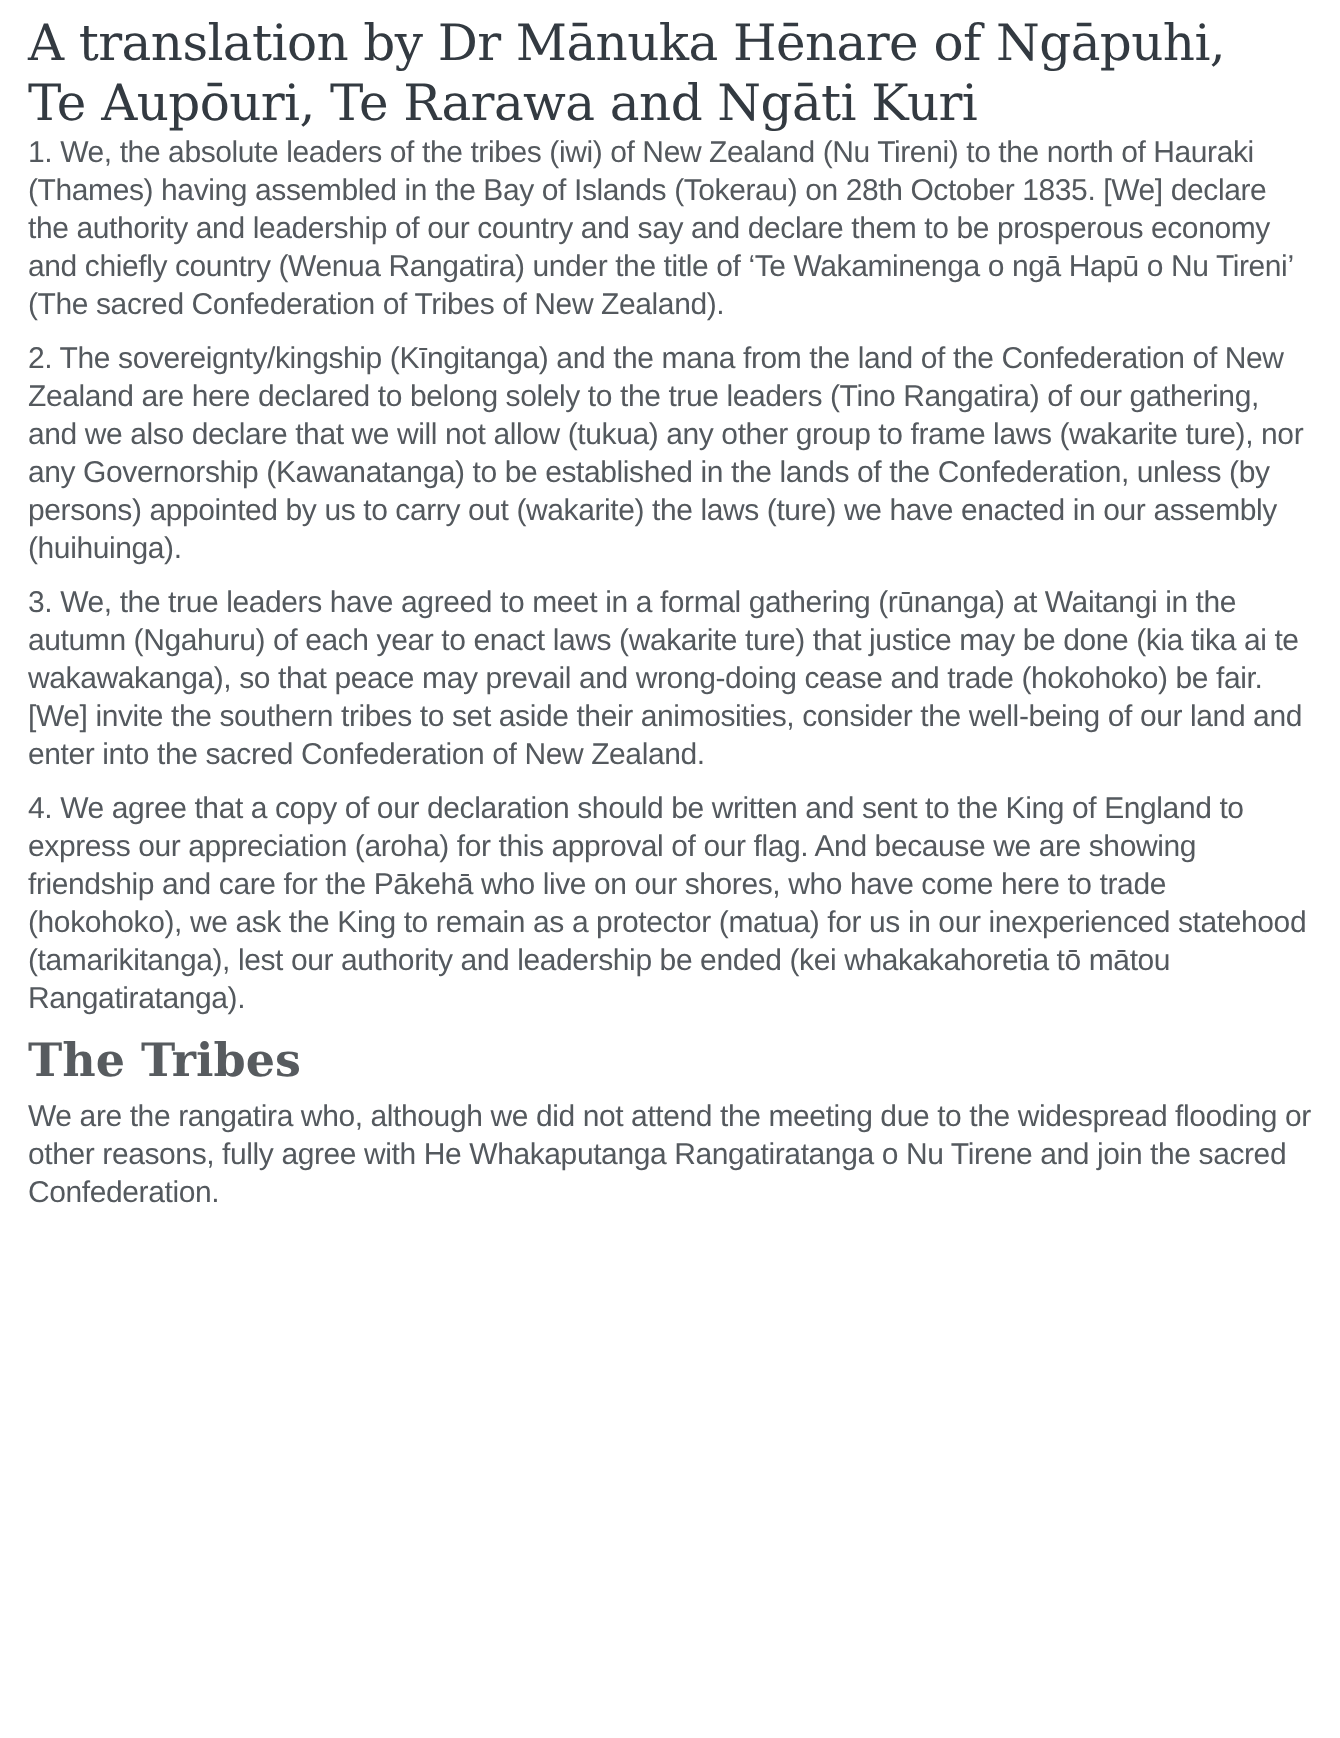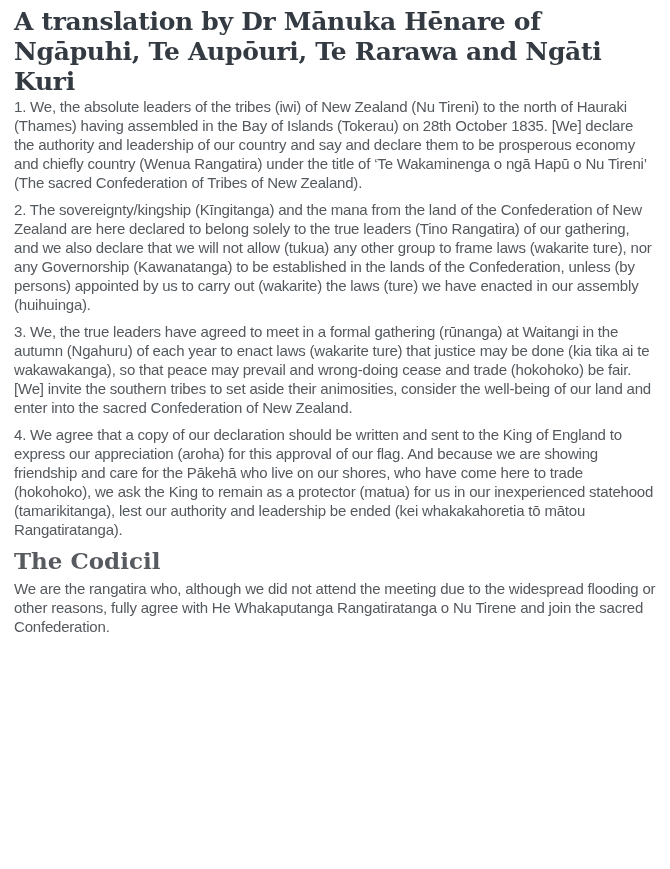--- a/index.html
+++ b/index.html
@@ -12,21 +12,21 @@
     height: 869px;
     overflow: hidden;
     font-family: "Liberation Sans", sans-serif;
   }
   .article {
     padding: 7px 14px 0 14px;
     width: 642px;
   }
   .article h1 {
     font-family: "DejaVu Serif", serif;
-    font-weight: 700;
+    font-weight: 400;
     font-size: 25px;
     line-height: 30px;
     letter-spacing: -0.3px;
     color: var(--heading-color, #333a41);
     margin: 0 0 0 0;
     max-width: 630px;
   }
   .article .subtitle {
     font-family: "Liberation Sans", sans-serif;
     font-weight: 700;
@@ -59,16 +59,16 @@
 
 
   <p>1. We, the absolute leaders of the tribes (iwi) of New Zealand (Nu Tireni) to the north of Hauraki (Thames) having assembled in the Bay of Islands (Tokerau) on 28th October 1835. [We] declare the authority and leadership of our country and say and declare them to be prosperous economy and chiefly country (Wenua Rangatira) under the title of ‘Te Wakaminenga o ngā Hapū o Nu Tireni’ (The sacred Confederation of Tribes of New Zealand).</p>
 
   <p>2. The sovereignty/kingship (Kīngitanga) and the mana from the land of the Confederation of New Zealand are here declared to belong solely to the true leaders (Tino Rangatira) of our gathering, and we also declare that we will not allow (tukua) any other group to frame laws (wakarite ture), nor any Governorship (Kawanatanga) to be established in the lands of the Confederation, unless (by persons) appointed by us to carry out (wakarite) the laws (ture) we have enacted in our assembly (huihuinga).</p>
 
   <p>3. We, the true leaders have agreed to meet in a formal gathering (rūnanga) at Waitangi in the autumn (Ngahuru) of each year to enact laws (wakarite ture) that justice may be done (kia tika ai te wakawakanga), so that peace may prevail and wrong-doing cease and trade (hokohoko) be fair. [We] invite the southern tribes to set aside their animosities, consider the well-being of our land and enter into the sacred Confederation of New Zealand.</p>
 
   <p>4. We agree that a copy of our declaration should be written and sent to the King of England to express our appreciation (aroha) for this approval of our flag. And because we are showing friendship and care for the Pākehā who live on our shores, who have come here to trade (hokohoko), we ask the King to remain as a protector (matua) for us in our inexperienced statehood (tamarikitanga), lest our authority and leadership be ended (kei whakakahoretia tō mātou Rangatiratanga).</p>
 
-  <h2 class="codicil-heading">The Codicil</h2>
+  <h2 class="codicil-heading">The Tribes</h2>
 
   <p>We are the rangatira who, although we did not attend the meeting due to the widespread flooding or other reasons, fully agree with He Whakaputanga Rangatiratanga o Nu Tirene and join the sacred Confederation.</p>
 </div>
 
 </body></html>

